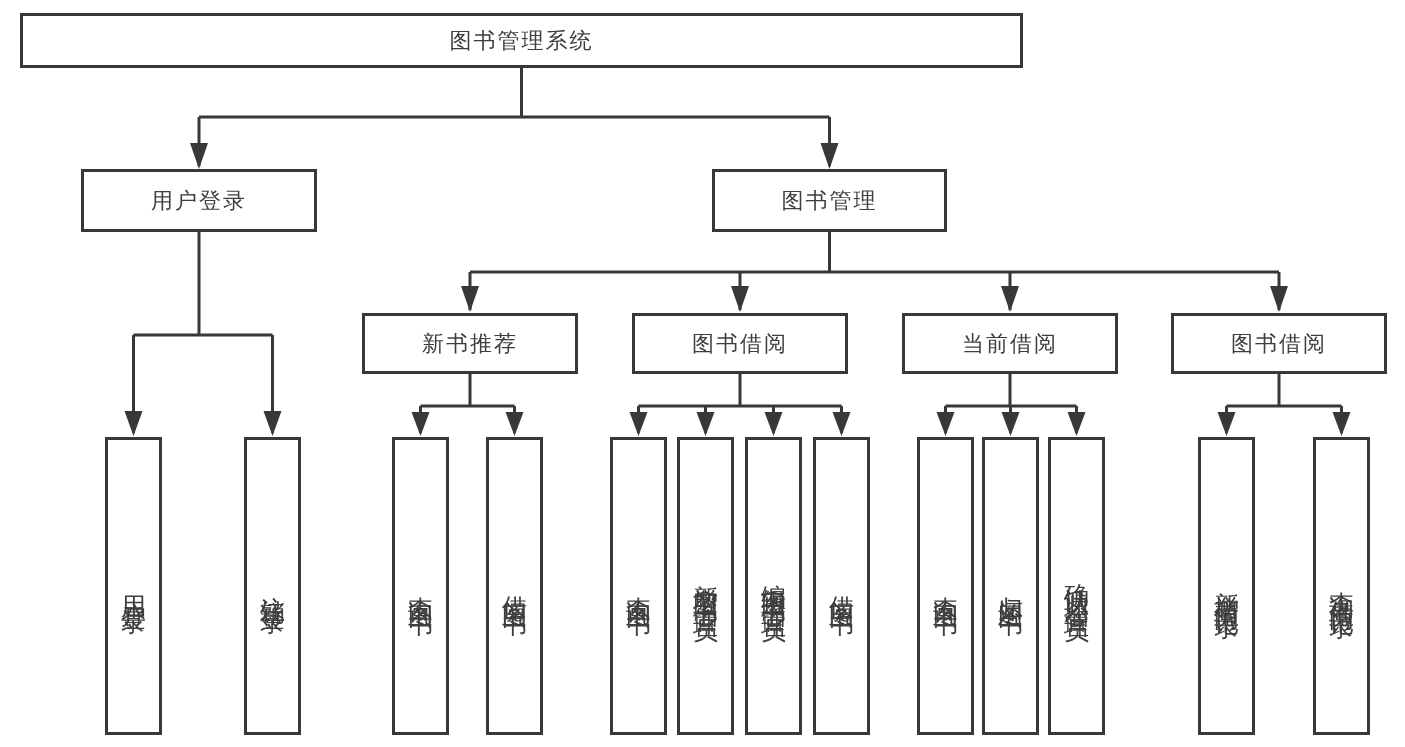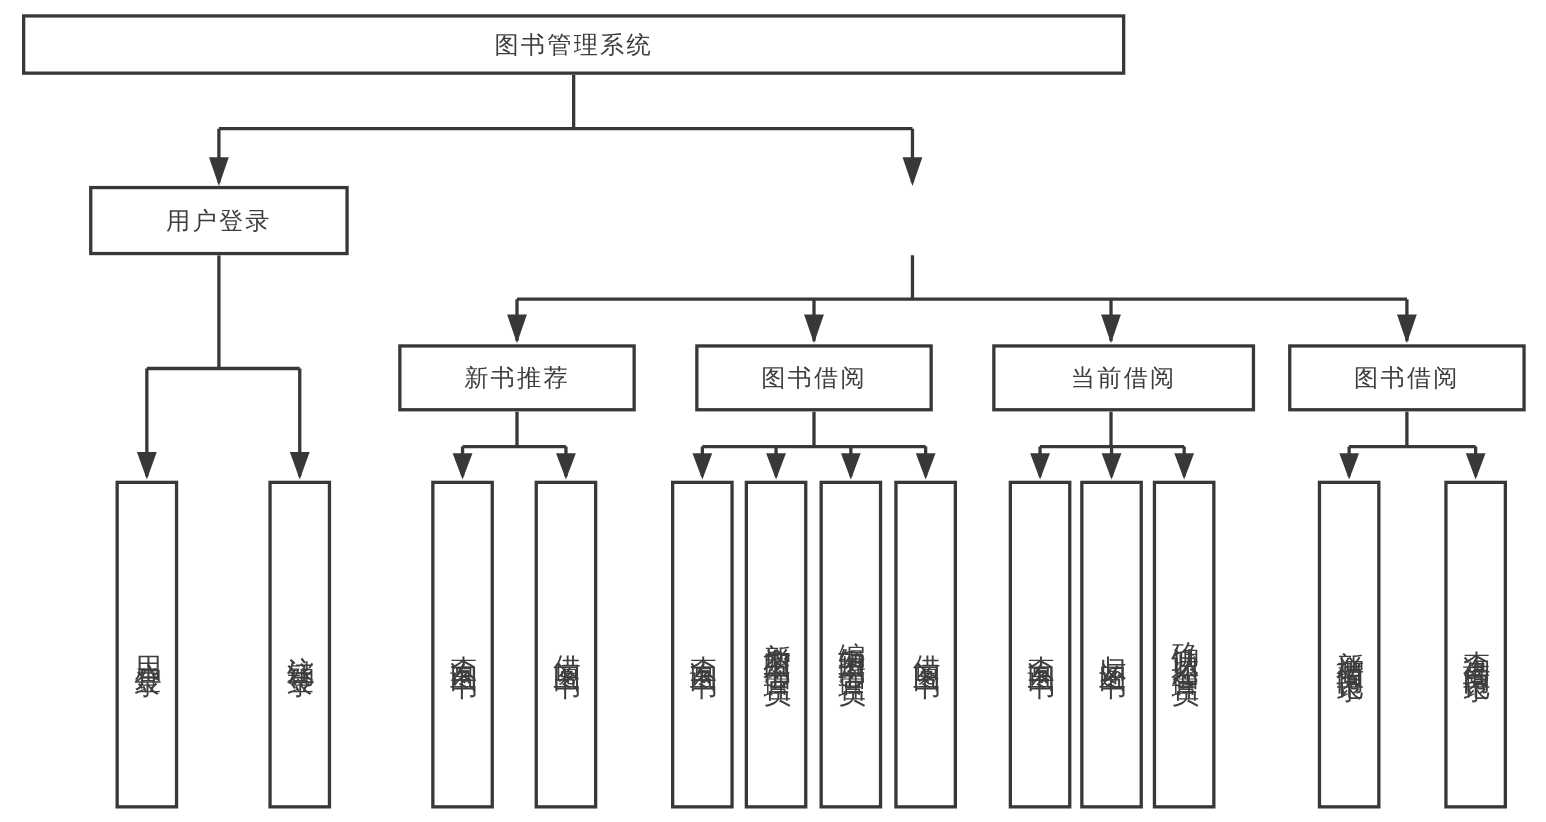--- a/index.html
+++ b/index.html
@@ -74,28 +74,31 @@
       <polygon points="1332.5,412 1350.5,412 1341.5,436"></polygon>
     </svg>
 
   <div class="node h" style="left:20px;top:13px;width:1003px;height:55px">
     <span class="lbl">图书管理系统</span>
   </div>
 
   <div class="node h" style="left:81px;top:169px;width:236px;height:63px">
     <span class="lbl">用户登录</span>
   </div>
+  <div class="node h" style="left:712px;top:169px;width:235px;height:63px">
+    <span class="lbl">图书管理</span>
+  </div>
 
   <div class="node h" style="left:362px;top:313px;width:216px;height:61px">
     <span class="lbl">新书推荐</span>
   </div>
   <div class="node h" style="left:632px;top:313px;width:216px;height:61px">
     <span class="lbl">图书借阅</span>
   </div>
-  <div class="node h" style="left:902px;top:313px;width:239px;height:61px">
+  <div class="node h" style="left:902px;top:313px;width:216px;height:61px">
     <span class="lbl">当前借阅</span>
   </div>
   <div class="node h" style="left:1171px;top:313px;width:216px;height:61px">
     <span class="lbl">图书借阅</span>
   </div>
 
   <div class="node v" style="left:105px;top:437px;width:57px;height:298px">
     <span class="vlbl">用户登录</span>
   </div>
   <div class="node v" style="left:244px;top:437px;width:57px;height:298px">

